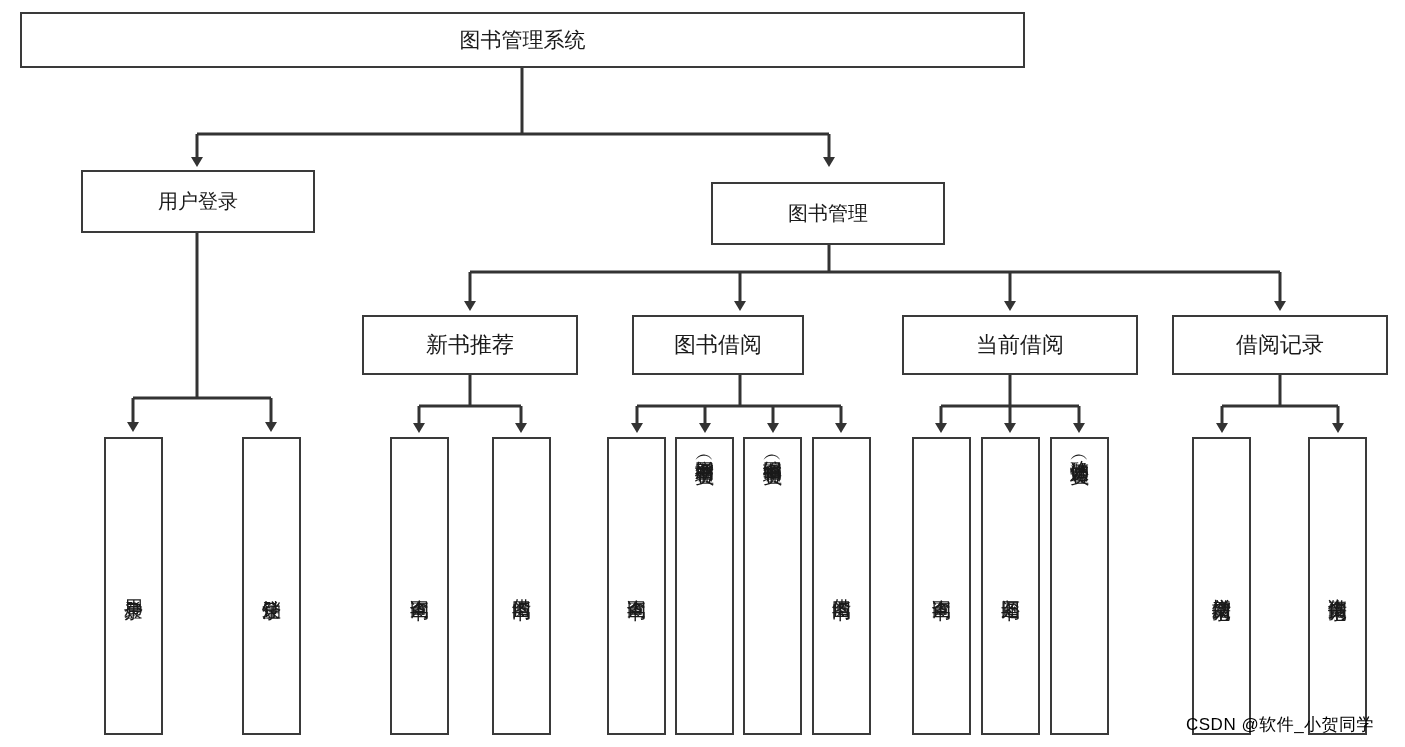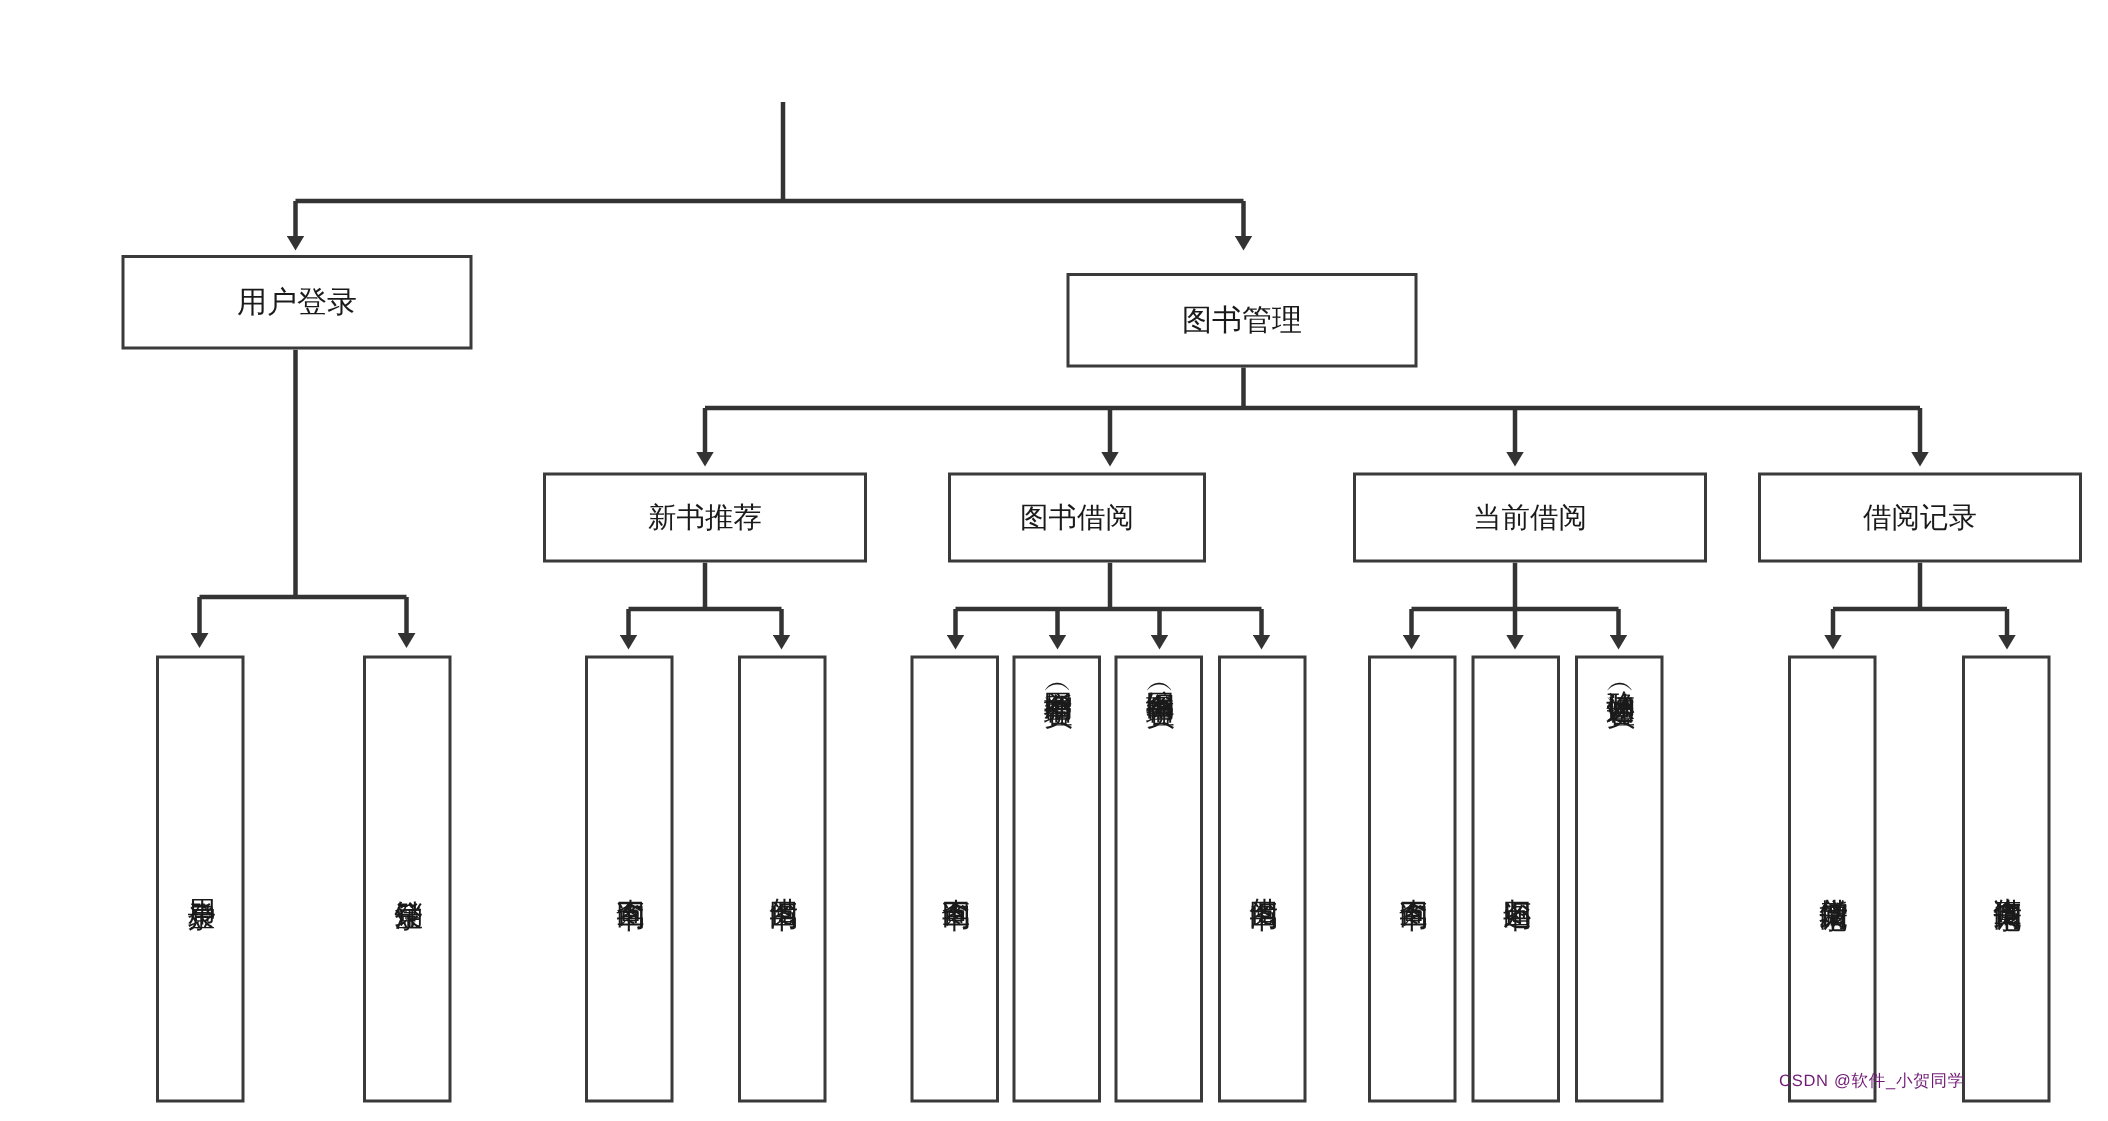--- a/index.html
+++ b/index.html
@@ -35,21 +35,21 @@
     color: #1a1a1a;
     z-index: 2;
   }
   .node-root {
     font-size: 21px;
   }
   .node-l2 {
     font-size: 20px;
   }
   .node-l3 {
-    font-size: 19px;
+    font-size: 22px;
   }
   .node-leaf {
     font-size: 19px;
     align-items: flex-start;
     padding-top: 6px;
   }
   .node-leaf .vtext {
     writing-mode: vertical-rl;
     text-orientation: upright;
     letter-spacing: 1px;
@@ -61,22 +61,22 @@
     margin-bottom: auto;
   }
   .node-leaf.center {
     align-items: center;
     padding-top: 0;
   }
   .watermark {
     position: absolute;
     left: 1186px;
     top: 713px;
-    font-size: 11px;
-    color: #701a75;
+    font-size: 17px;
+    color: #000000;
     white-space: nowrap;
     z-index: 3;
     letter-spacing: 0.5px;
   }
 </style>
 </head>
 <body>
 
 <div id="canvas">
 
@@ -123,20 +123,23 @@
       <path d="M1010,406 L1010,424" marker-end="url(#arrow)"></path>
       <path d="M1079,406 L1079,424" marker-end="url(#arrow)"></path>
 
       <path d="M1280,375 L1280,406"></path>
       <path d="M1222,406 L1338,406"></path>
       <path d="M1222,406 L1222,424" marker-end="url(#arrow)"></path>
       <path d="M1338,406 L1338,424" marker-end="url(#arrow)"></path>
     </g>
   </svg>
 
+  <div class="node node-root" style="left:20px; top:12px; width:1005px; height:56px;">
+    <span>图书管理系统</span>
+  </div>
 
   <div class="node node-l2" style="left:81px; top:170px; width:234px; height:63px;">
     <span>用户登录</span>
   </div>
   <div class="node node-l2" style="left:711px; top:170px; width:234px; height:63px;margin-top:12px;">
     <span>图书管理</span>
   </div>
 
   <div class="node node-l3" style="left:362px; top:315px; width:216px; height:60px;">
     <span>新书推荐</span>

